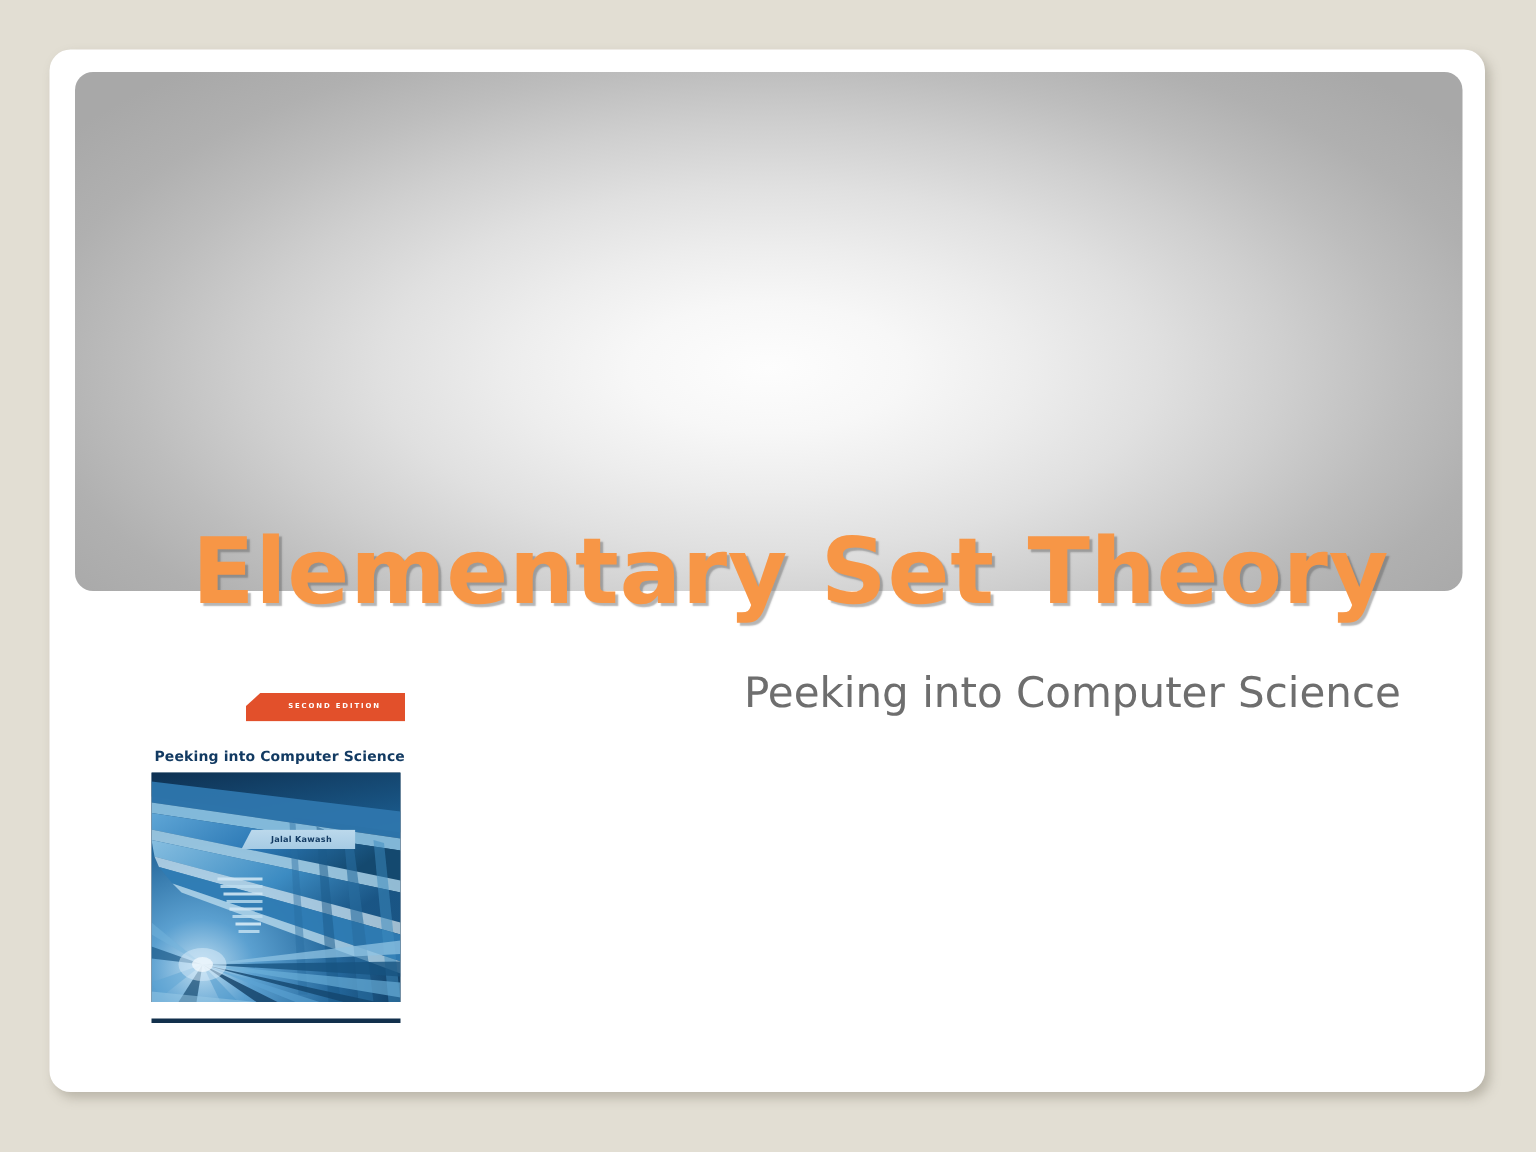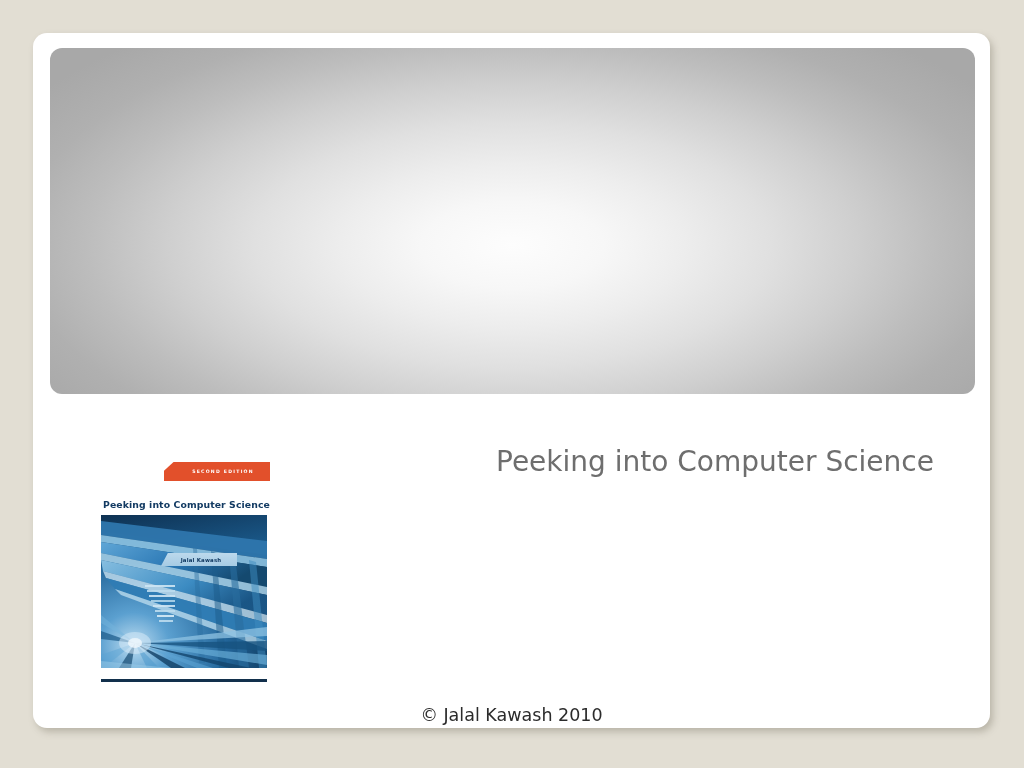--- a/index.html
+++ b/index.html
@@ -158,20 +158,21 @@
     color: #2b2b2b;
   }
 </style>
 </head>
 <body>
 
 <div id="slide-frame">
 
   <div id="title-banner"></div>
 
+  <div id="slide-title">Elementary Set Theory</div>
 
   <div id="slide-subtitle">Peeking into Computer Science</div>
 
   <div id="book-cover">
 
     <div id="cover-edition-banner">
       <span id="cover-edition-label">SECOND EDITION</span>
     </div>
 
     <div id="cover-book-title">Peeking into Computer Science</div>
@@ -252,15 +253,14 @@
       </svg>
     </div>
 
     <div id="cover-author-band">
       <span id="cover-author-name">Jalal Kawash</span>
     </div>
 
     <div id="cover-bottom-rule"></div>
   </div>
 
-  <div id="slide-footer">© Jalal Kawash 2010</div>
 
 </div>
 
 </body></html>

